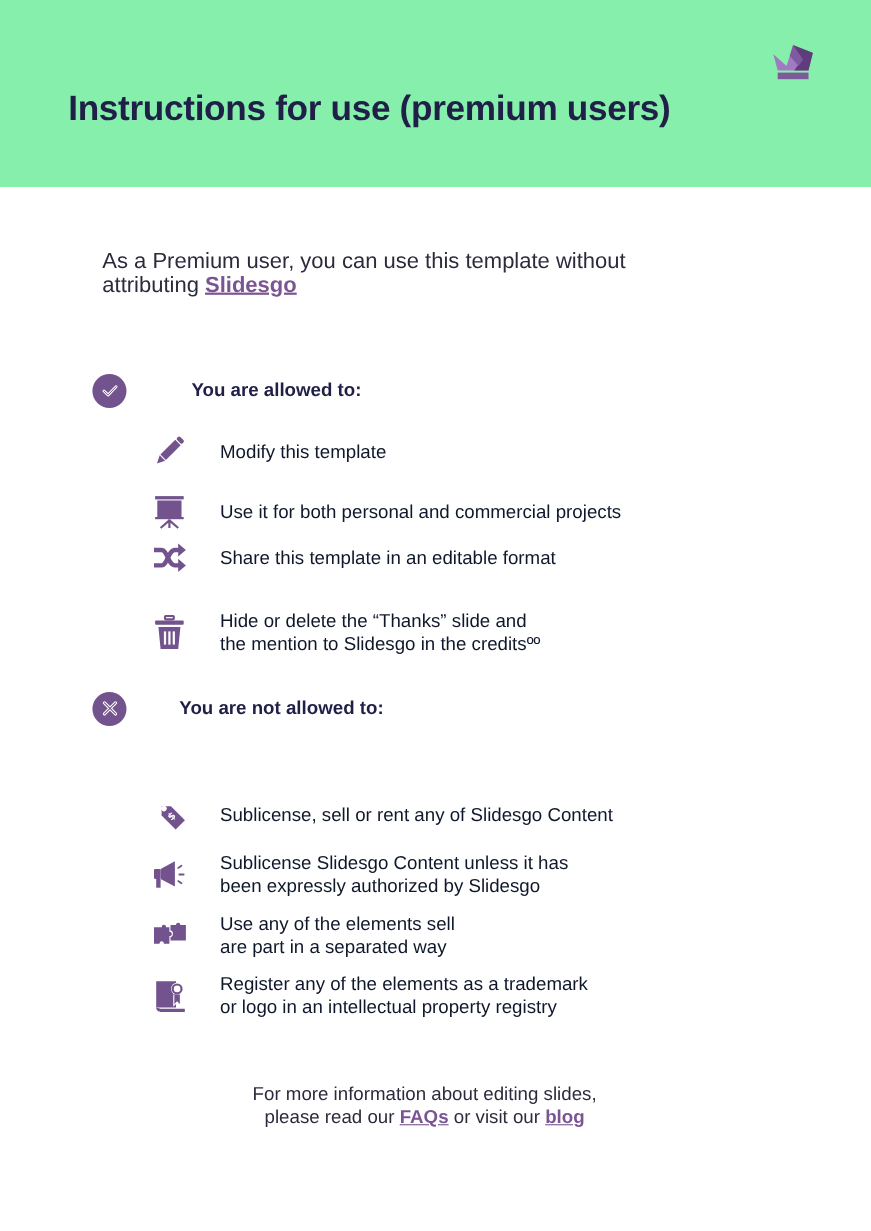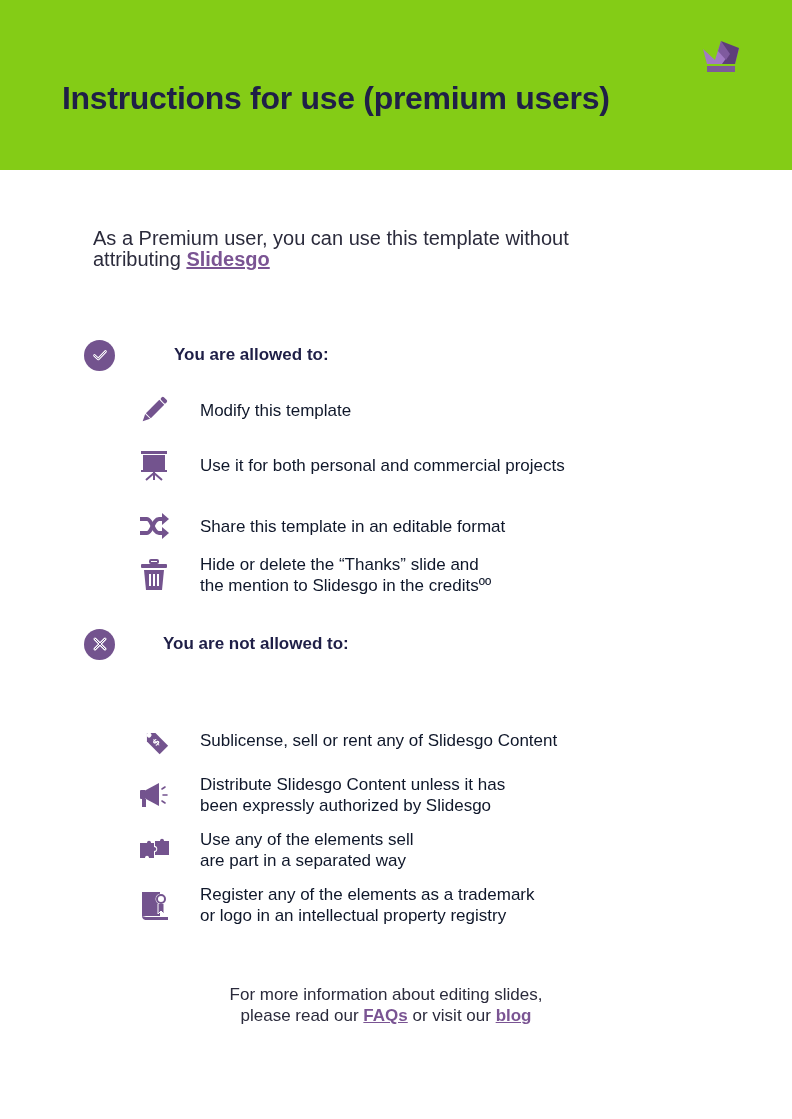--- a/index.html
+++ b/index.html
@@ -1,21 +1,21 @@
 <!DOCTYPE html>
 <html><head>
   <meta charset="utf-8">
   <style>
     * { margin: 0; padding: 0; box-sizing: border-box; }
     html, body { width: 792px; height: 1119px; background: #ffffff; overflow: hidden; }
     body { font-family: "Liberation Sans", "DejaVu Sans", sans-serif; color: #2b2b3c; position: relative; }
 
     .header {
       position: absolute; left: 0; top: 0; width: 792px; height: 170px;
-      background: #84cc16;
+      background: #86efac;
     }
     .title {
       position: absolute; left: 62px; top: 80px;
       font-size: 32px; font-weight: bold; color: #1f1f47;
       letter-spacing: -0.3px; white-space: nowrap;
     }
     .crown { position: absolute; left: 702px; top: 39px; width: 38px; height: 34px; }
 
     .intro {
       position: absolute; left: 93px; top: 228px;
@@ -94,21 +94,21 @@
     <svg width="32" height="32" viewBox="0 0 32 32">
       <rect x="3" y="2" width="26" height="3" fill="#73538e"></rect>
       <rect x="5" y="6" width="22" height="15" fill="#73538e"></rect>
       <rect x="3" y="21" width="26" height="2" fill="#73538e"></rect>
       <path d="M16 23 L16 31 M16 24 L8 31 M16 24 L24 31" stroke="#73538e" stroke-width="2" fill="none"></path>
     </svg>
   </div>
   <span class="text" style="top:7px;">Use it for both personal and commercial projects</span>
 </div>
 
-<div class="item" style="top:509px;align-items:center;">
+<div class="item" style="top:490px;align-items:center;">
   <div class="icon">
     <svg width="32" height="32" viewBox="0 0 32 32">
       <path d="M2 9 L9 9 C14 9 15 23 21 23 L25 23" stroke="#73538e" stroke-width="4" fill="none"></path>
       <path d="M2 23 L9 23 C14 23 15 9 21 9 L25 9" stroke="#73538e" stroke-width="4" fill="none"></path>
       <polygon points="24,3 31,9 24,15" fill="#73538e"></polygon>
       <polygon points="24,17 31,23 24,29" fill="#73538e"></polygon>
     </svg>
   </div>
   <span class="text" style="top:7px;">Share this template in an editable format</span>
 </div>
@@ -156,21 +156,21 @@
 <div class="item" style="top:778px;">
   <div class="icon">
     <svg width="32" height="32" viewBox="0 0 32 32">
       <rect x="2" y="11" width="6" height="9" rx="1" fill="#73538e"></rect>
       <polygon points="8,11 21,4 21,27 8,20" fill="#73538e"></polygon>
       <rect x="4" y="20" width="4" height="8" fill="#73538e"></rect>
       <path d="M24 10 L27 8 M25 16 L29 16 M24 22 L27 24" stroke="#73538e" stroke-width="1.6" stroke-linecap="round"></path>
     </svg>
   </div>
   <span class="text" style="top:-4px;">
-    <span>Distribute Slidesgo Content unless it has</span><br>
+    <span>Sublicense Slidesgo Content unless it has</span><br>
     <span>been expressly authorized by Slidesgo</span>
   </span>
 </div>
 
 <div class="item" style="top:833px;">
   <div class="icon">
     <svg width="32" height="32" viewBox="0 0 32 32">
       <path d="M2 9 L9 9 C9 6 13 6 13 9 L16 9 L16 13 C19 13 19 17 16 17 L16 24 L11 24 C11 21 7 21 7 24 L2 24 Z" fill="#73538e"></path>
       <path d="M17 7 L22 7 C22 4 26 4 26 7 L31 7 L31 21 L17 21 L17 18 C20 18 20 12 17 12 Z" fill="#73538e"></path>
     </svg>

